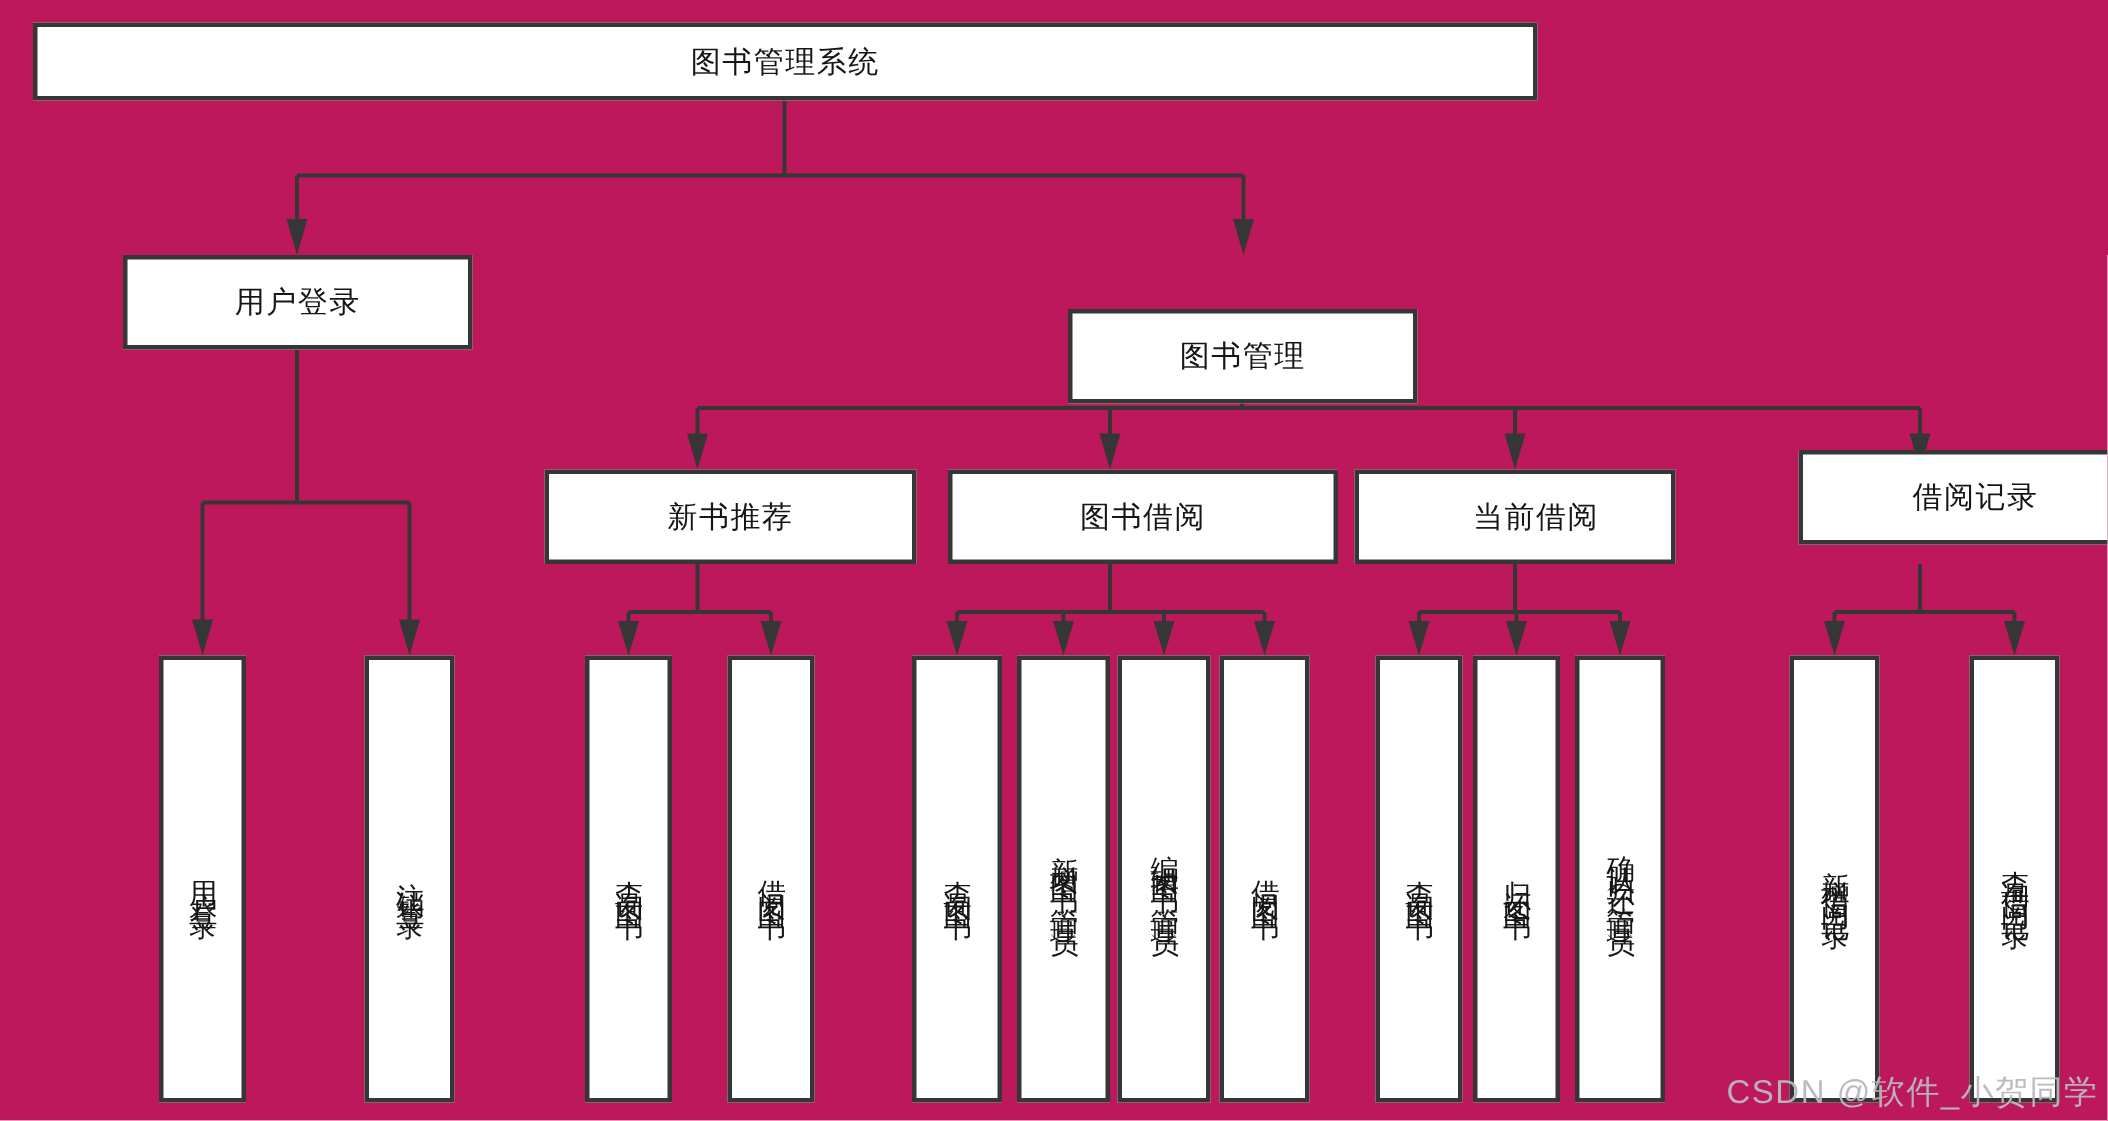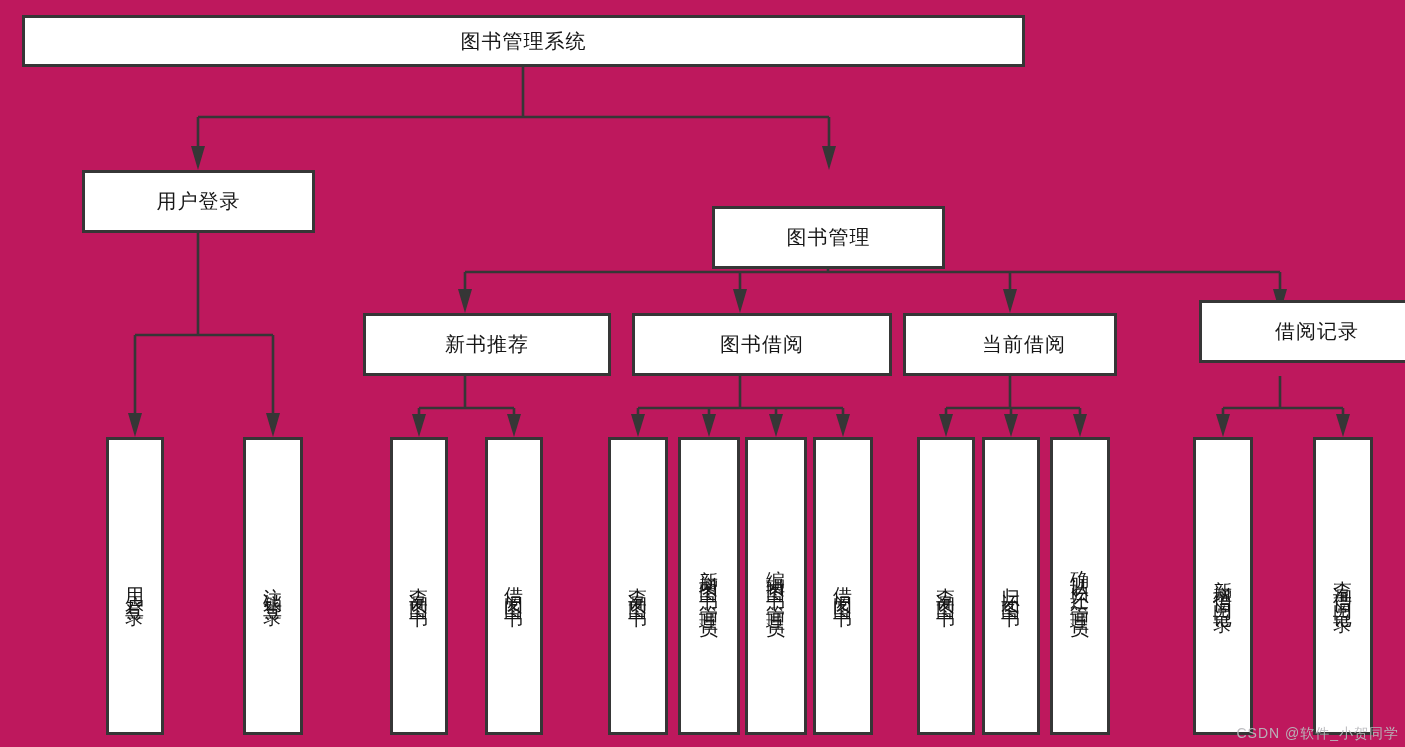--- a/index.html
+++ b/index.html
@@ -12,21 +12,21 @@
     position:absolute;box-sizing:border-box;background:#ffffff;border:3px solid #363636;
     display:flex;align-items:center;justify-content:center;
   }
   .box .lbl{color:#161616;}
   .h .lbl{font-size:20px;letter-spacing:1px;white-space:nowrap;}
   .v .lbl{
     writing-mode:vertical-rl;text-orientation:mixed;
     font-size:19px;letter-spacing:7px;line-height:1;
   }
   #watermark{
-    position:absolute;right:6px;bottom:4px;font-size:14px;letter-spacing:1px;
+    position:absolute;right:6px;bottom:4px;font-size:22px;letter-spacing:1px;
     color:#b9b9bd;opacity:.95;white-space:nowrap;
   }
   .edge{stroke:#363636;stroke-width:2.6;fill:none;}
   .arrow{fill:#363636;stroke:none;}
 </style>
 </head>
 <body>
 
 <div id="canvas">
 

